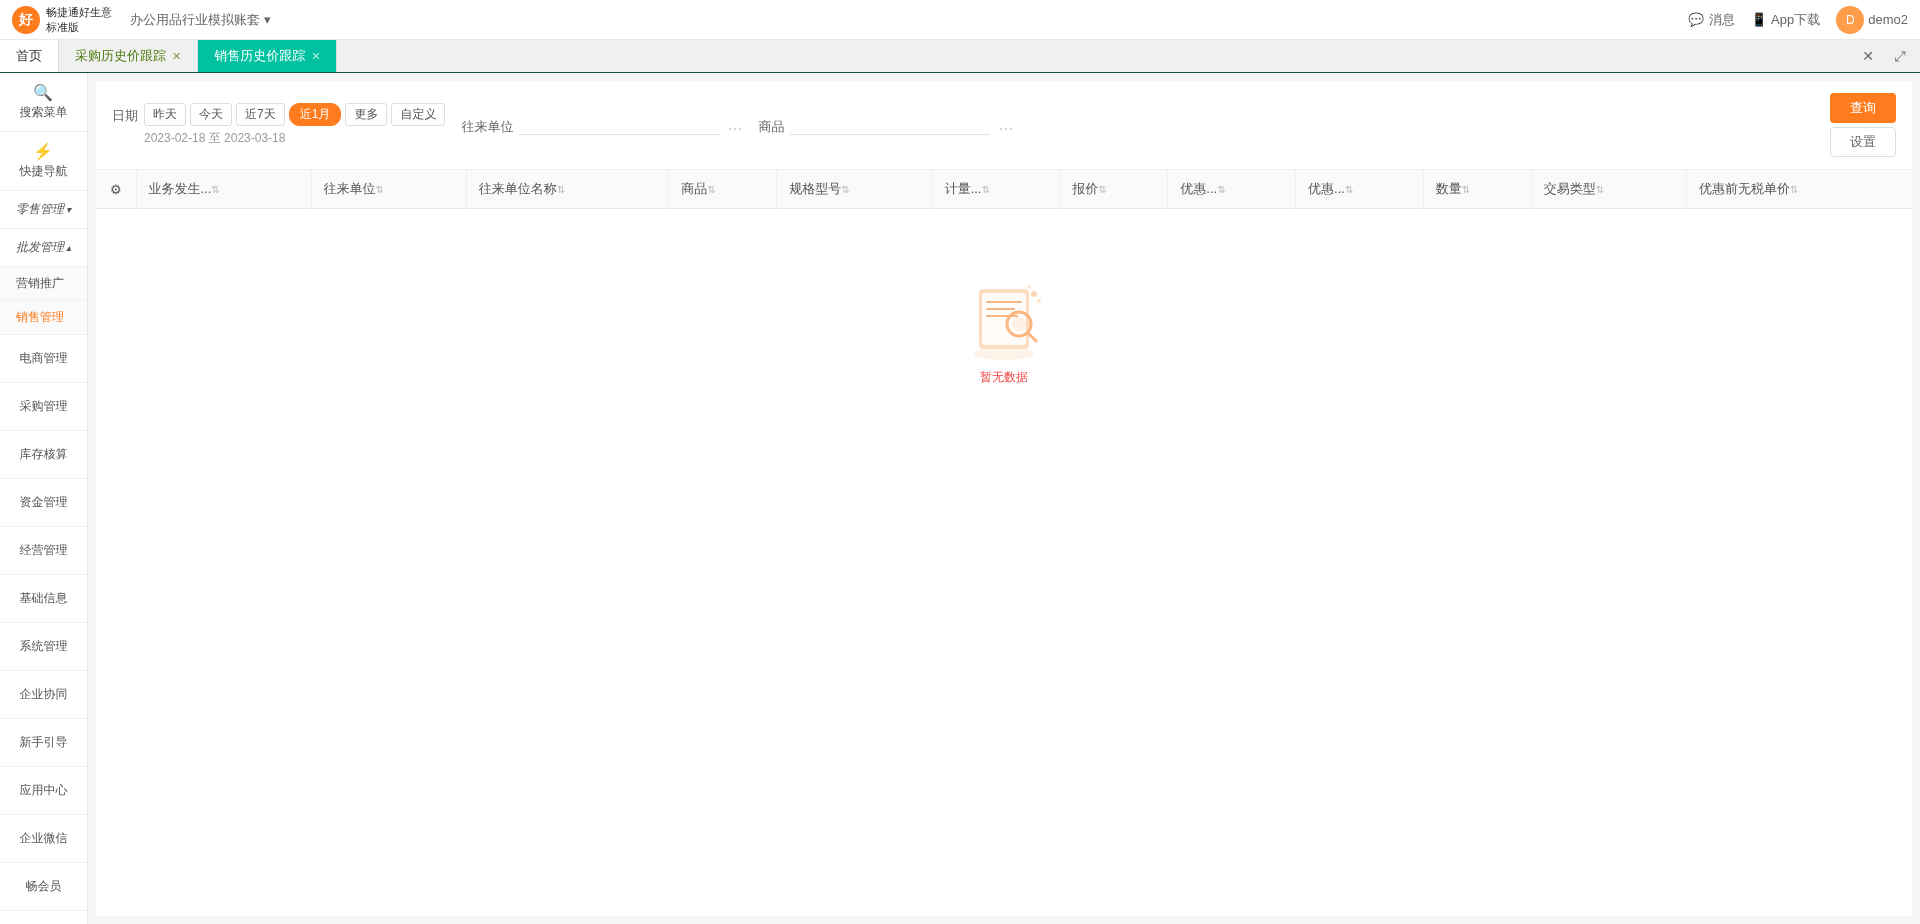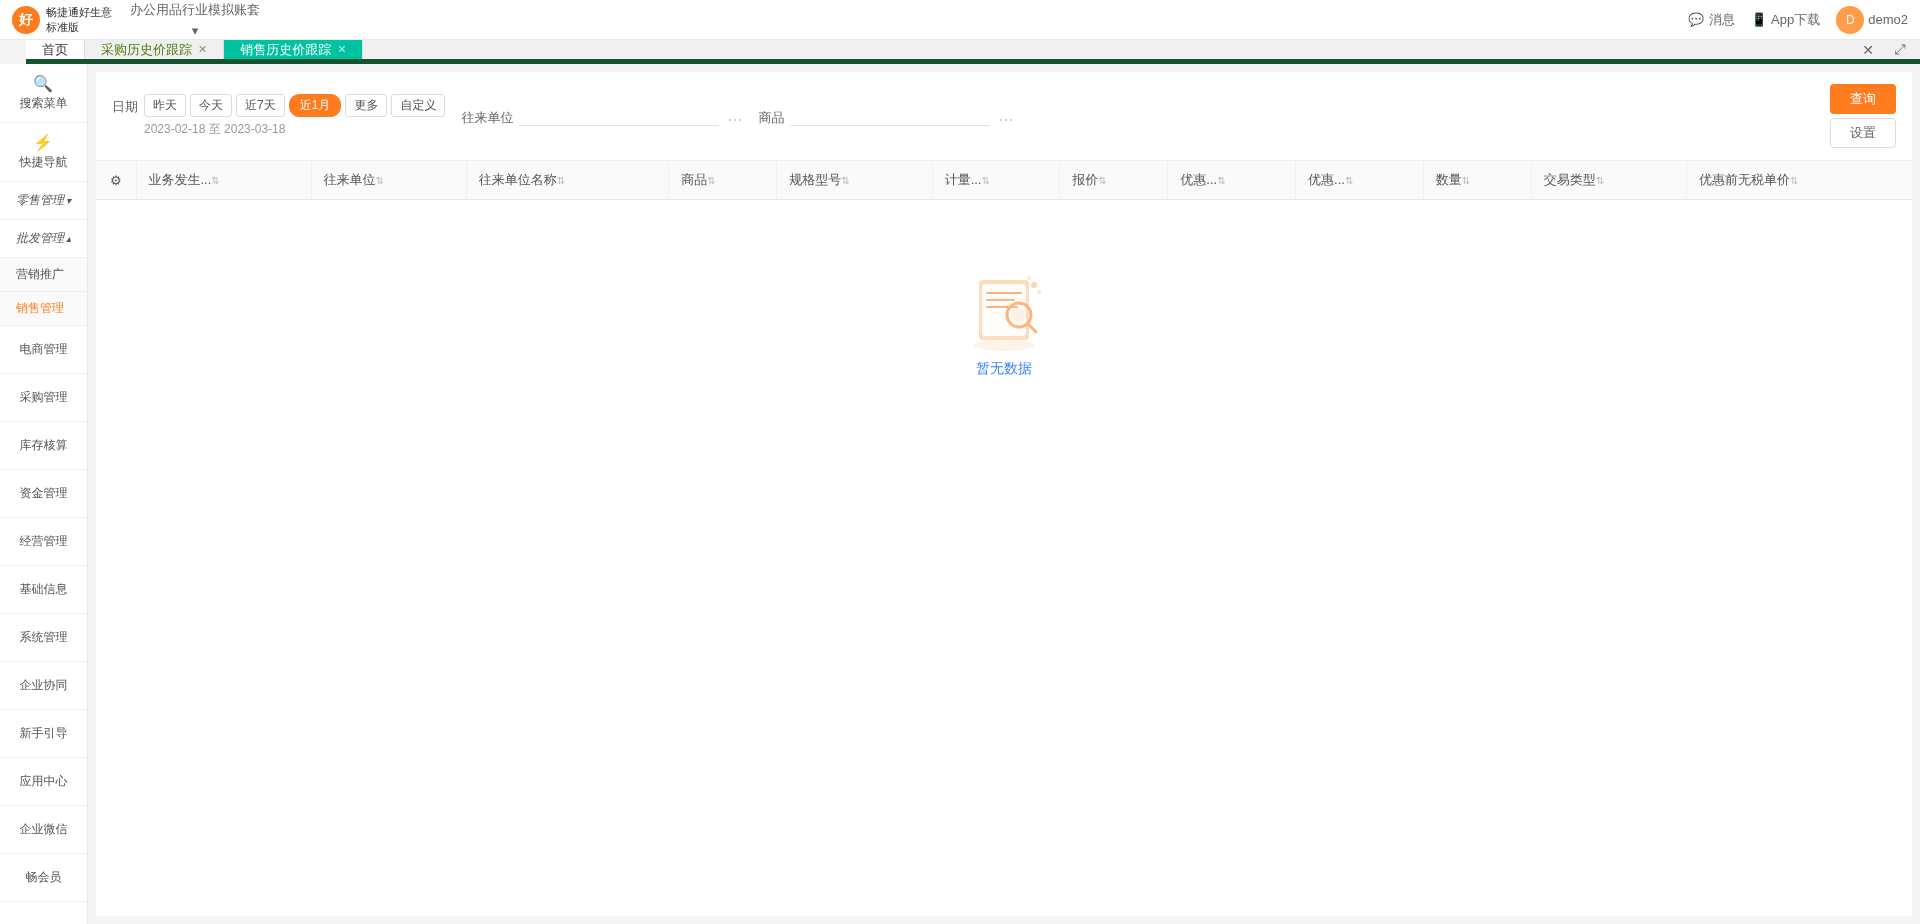--- a/index.html
+++ b/index.html
@@ -42,21 +42,20 @@
       color: #333;
       line-height: 1.3;
     }
     .app-title-area {
       display: flex;
       align-items: center;
       gap: 4px;
       margin-left: 10px;
       color: #666;
       font-size: 13px;
-      flex-direction: column;
     }
     .top-header-right {
       display: flex;
       align-items: center;
       gap: 16px;
     }
     .header-action {
       display: flex;
       align-items: center;
       gap: 4px;
@@ -71,26 +70,25 @@
       background: #ff9d4a;
       display: flex;
       align-items: center;
       justify-content: center;
       color: white;
       font-size: 12px;
     }
 
     
     .tab-bar {
-      height: 24px;
+      height: 33px;
       background: #f0f0f0;
       display: flex;
       align-items: center;
-      border-bottom: 5px solid #14532d;
-      margin-left: 26px;
+      border-bottom: 1px solid #14532d;
     }
     .tab-item {
       height: 100%;
       display: flex;
       align-items: center;
       padding: 0 16px;
       cursor: pointer;
       font-size: 13px;
       color: #4d7c0f;
       border-right: 1px solid #ddd;
@@ -363,22 +361,22 @@
     .empty-state {
       flex: 1;
       display: flex;
       flex-direction: column;
       align-items: center;
       justify-content: center;
       padding: 60px 0;
       color: #bbb;
     }
     .empty-text {
-      font-size: 14px;
-      color: #3b82f6;
+      font-size: 12px;
+      color: #ef4444;
     }
 
     
     .empty-svg {
       width: 100px;
       height: 100px;
     }
 
     .date-filter-col {
       display: flex;

